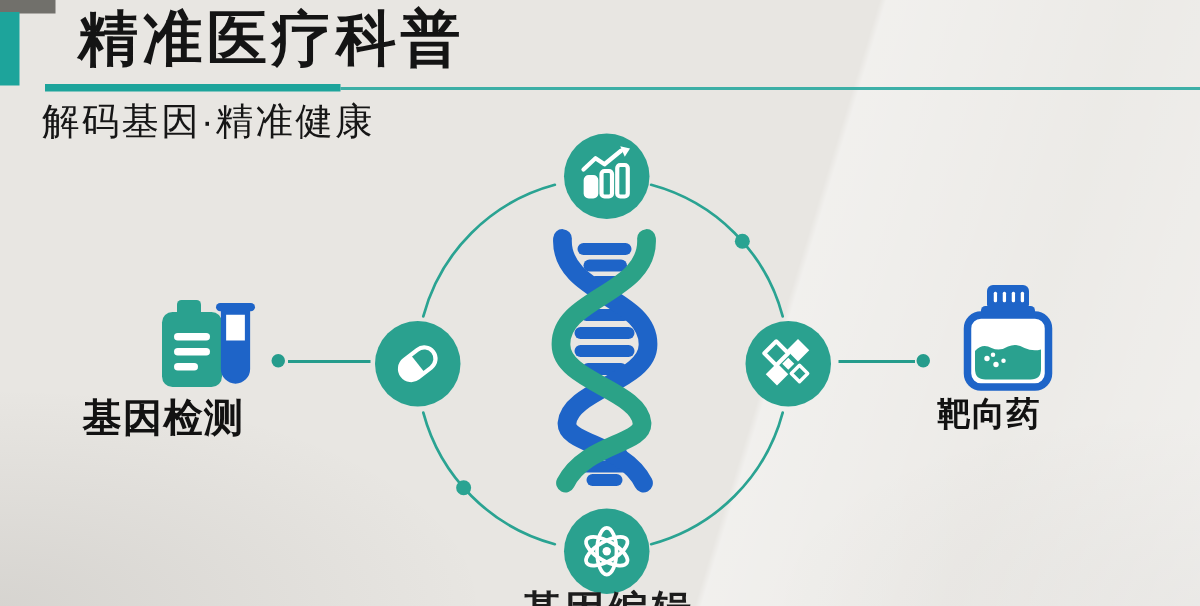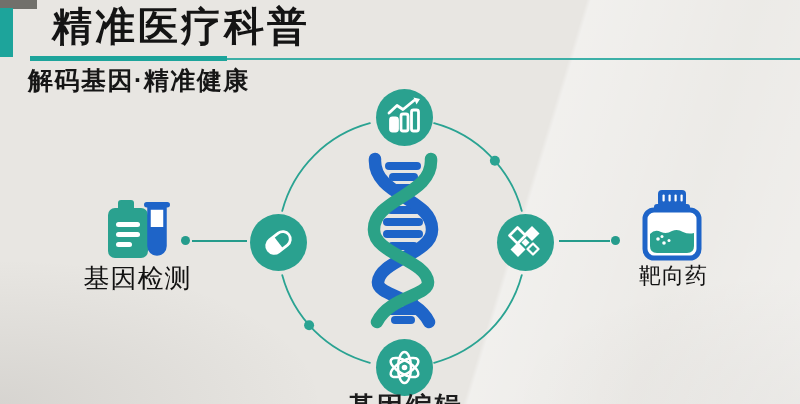--- a/index.html
+++ b/index.html
@@ -12,41 +12,41 @@
       radial-gradient(90% 80% at 100% 100%, rgba(60,55,50,0.06), rgba(0,0,0,0) 40%),
       #e8e6e2;
   }
   .abs{position:absolute;}
   
   .dark-strip{left:0;top:0;width:37px;height:9px;background:#4a4843;opacity:.75;}
   .accent-bar{left:0;top:8px;width:13px;height:49px;background:#1da49b;}
   .title{left:28px;top:4px;font-size:40px;line-height:1.1;font-weight:900;letter-spacing:3px;color:#141414;margin-left:24px;}
   .rule-thick{left:30px;top:56px;width:197px;height:5px;background:#1da49b;}
   .rule-thin{left:227px;top:58px;width:573px;height:2px;background:#1da49b;opacity:.85;}
-  .subtitle{left:28px;top:64px;font-size:25px;font-weight:700;letter-spacing:1.5px;color:#161616;}
+  .subtitle{left:28px;top:64px;font-size:25px;font-weight:400;letter-spacing:1.5px;color:#161616;}
   
   .ring-svg{left:252px;top:93px;width:300px;height:300px;}
   .node{width:57px;height:57px;border-radius:50%;background:#2aa18f;display:flex;align-items:center;justify-content:center;}
   .node svg{display:block;}
   .node-top{left:376px;top:89px;}
   .node-left{left:250px;top:214px;}
   .node-right{left:497px;top:214px;}
   .node-bottom{left:376px;top:339px;}
   .dna-svg{left:348px;top:150px;width:110px;height:182px;}
   
   .conn-line{height:2px;background:#259c8c;top:240px;}
   .conn-line-left{left:192px;width:55px;}
   .conn-line-right{left:559px;width:51px;}
   .conn-dot{width:9px;height:9px;border-radius:50%;background:#259c8c;top:236px;}
   .conn-dot-left{left:181px;}
   .conn-dot-right{left:611px;}
   
   .side-icons-left{left:100px;top:196px;width:84px;height:72px;}
   .side-icons-right{left:638px;top:188px;width:68px;height:76px;}
-  .side-label{font-weight:400;color:#121212;text-align:center;}
+  .side-label{font-weight:700;color:#121212;}
   .label-left{left:55px;top:261px;width:165px;font-size:26px;letter-spacing:1px;}
   .label-right{left:625px;top:261px;width:97px;font-size:22px;letter-spacing:1px;}
   .label-bottom-crop{left:346px;top:393px;width:120px;height:11px;overflow:hidden;
     font-size:26px;font-weight:700;letter-spacing:3px;line-height:1;color:#1c1c1c;text-align:center;}
 </style>
 </head>
 <body>
 
 <div class="stage">
 

